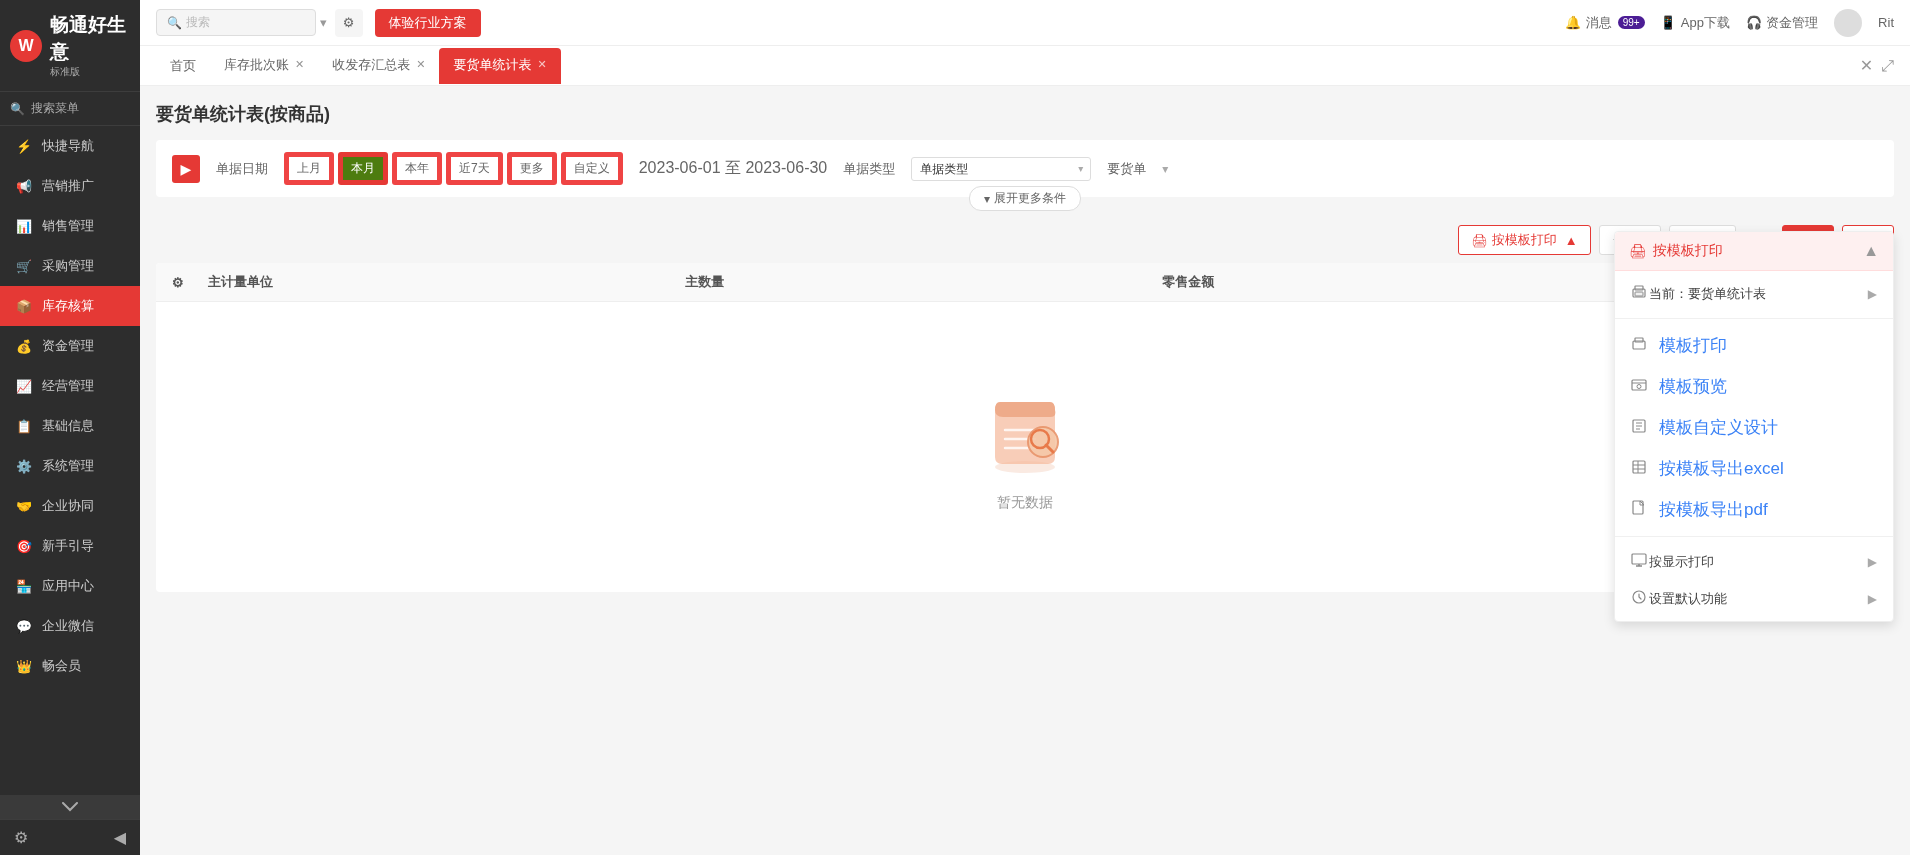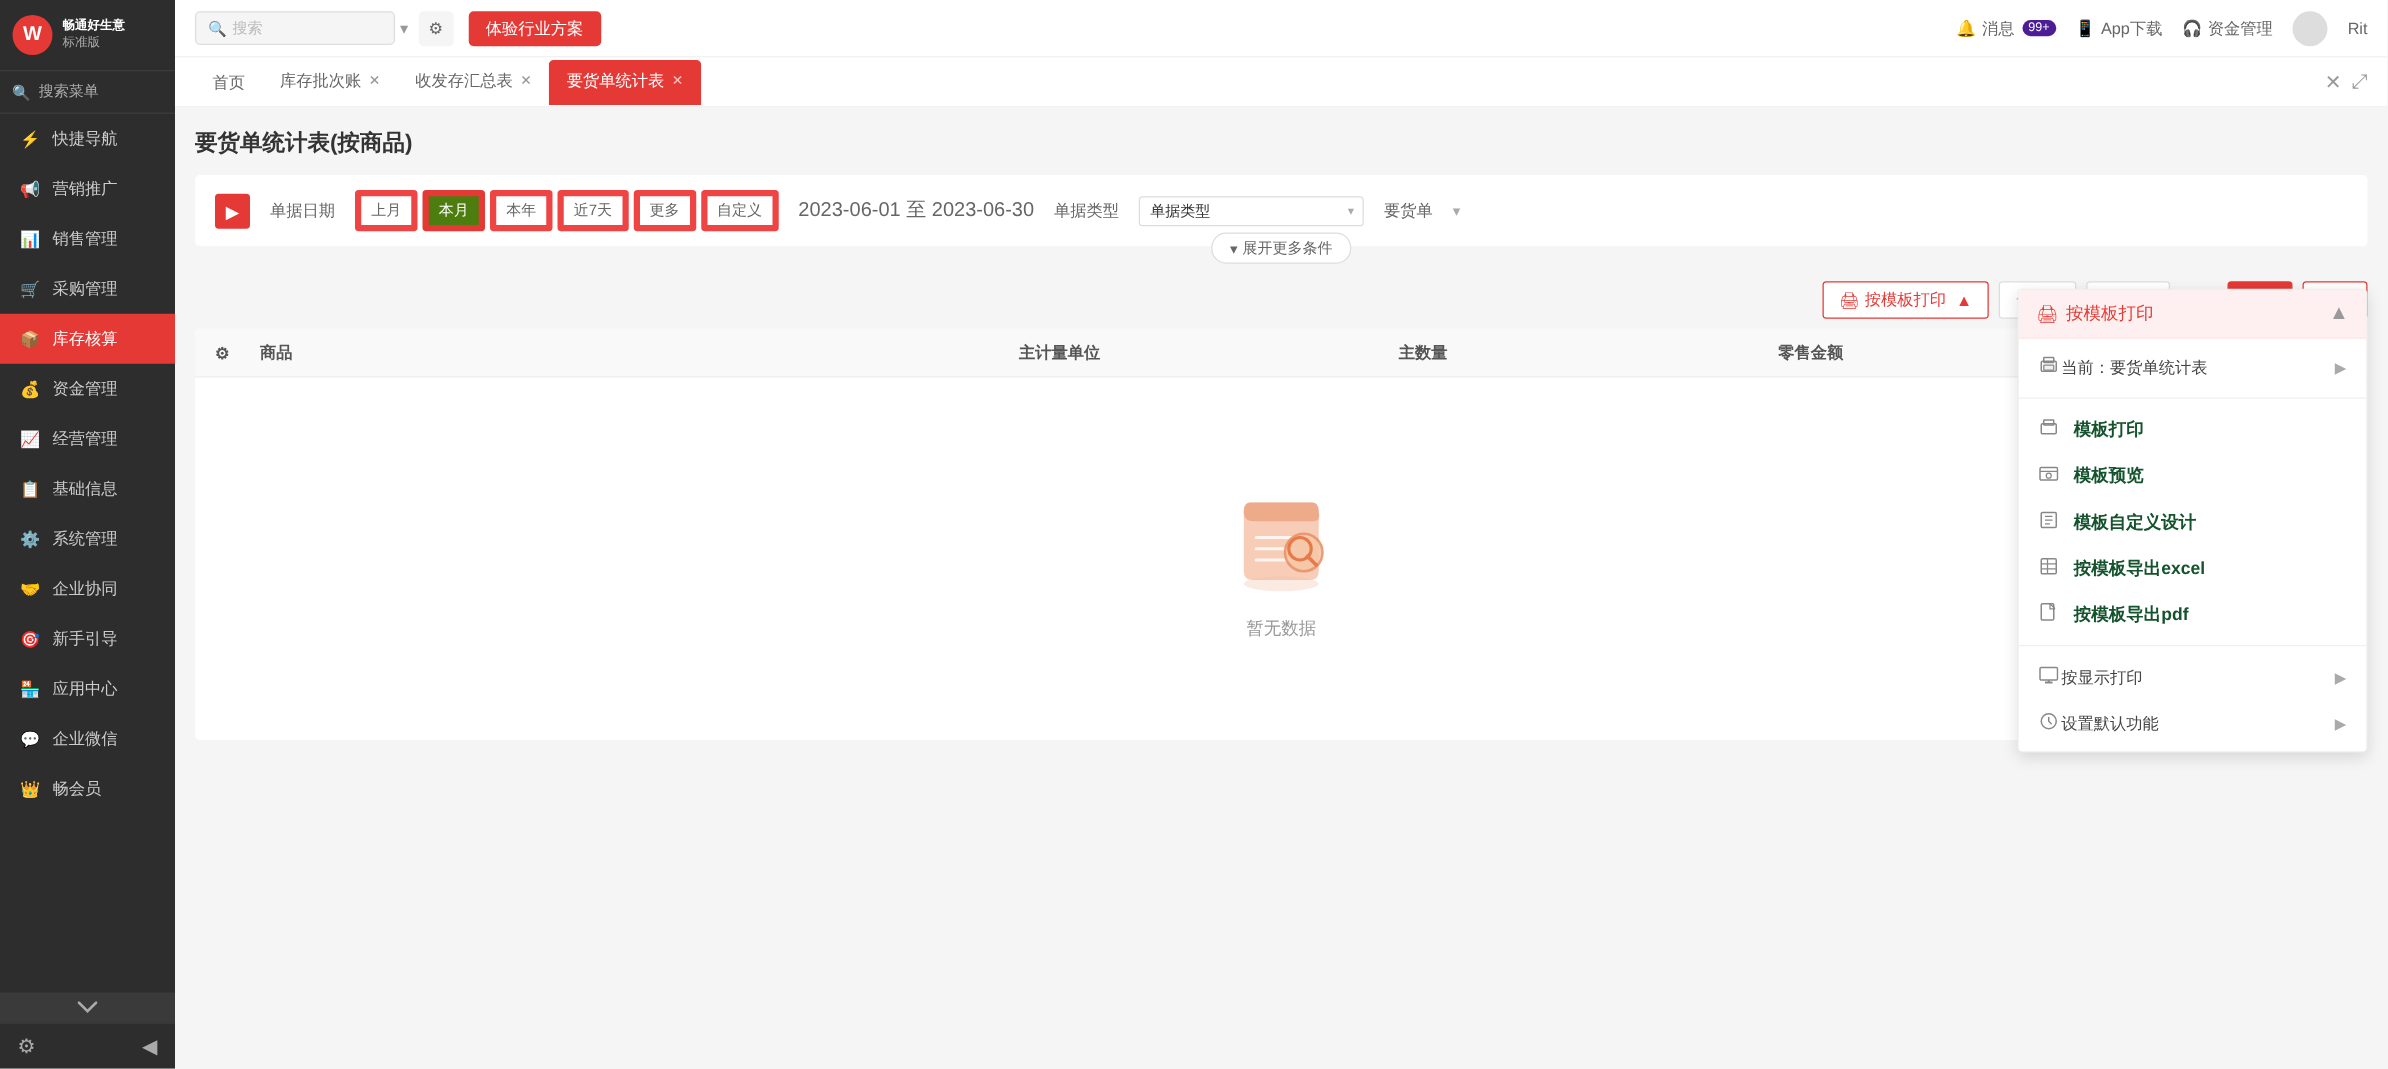--- a/index.html
+++ b/index.html
@@ -32,21 +32,21 @@
       font-size: 16px;
       font-weight: bold;
       flex-shrink: 0;
     }
     .sidebar-logo-text {
       margin-left: 8px;
       color: white;
       font-size: 12px;
       line-height: 1.4;
     }
-    .sidebar-logo-text .title { font-size: 10px; font-weight: bold; }
+    .sidebar-logo-text .title { font-size: 19px; font-weight: bold; }
     .sidebar-logo-text .subtitle { font-size: 10px; color: #aaa; }
     .sidebar-search {
       padding: 8px 10px;
       display: flex;
       align-items: center;
       color: #aaa;
       font-size: 12px;
       cursor: pointer;
       border-bottom: 1px solid #3d3d3d;
     }
@@ -412,24 +412,23 @@
       font-size: 16px;
     }
     .dropdown-section {
       padding: 4px 0;
     }
     .dropdown-item {
       display: flex;
       align-items: center;
       padding: 9px 16px;
       cursor: pointer;
-      color: #14532d;
-      font-size: 14px;
+      color: #3b82f6;
+      font-size: 17px;
       gap: 10px;
-      font-weight: bold;
     }
     .dropdown-item .item-icon { color: #888; font-size: 14px; width: 18px; }
     .dropdown-item-with-sub {
       display: flex;
       align-items: center;
       justify-content: space-between;
       padding: 9px 16px;
       cursor: pointer;
       color: #444;
       font-size: 13px;
@@ -660,21 +659,20 @@
       <div class="action-btn" style="color:#e53935; border-color:#e53935;">
         <span>设置</span>
       </div>
     </div>
 
     <div class="data-table" style="margin-top:8px;">
       <div class="table-header">
         <div class="th-settings">
           <span>⚙</span>
         </div>
-        <div class="th-product">商品</div>
         <div class="th-unit">主计量单位</div>
         <div class="th-qty">主数量</div>
         <div class="th-amount">零售金额</div>
       </div>
 
       <div class="table-empty">
 
         <div style="position:relative; width:100px; height:100px; margin-bottom:12px;">
           
           <svg width="100" height="100" viewBox="0 0 100 100" fill="none" xmlns="http://www.w3.org/2000/svg">

